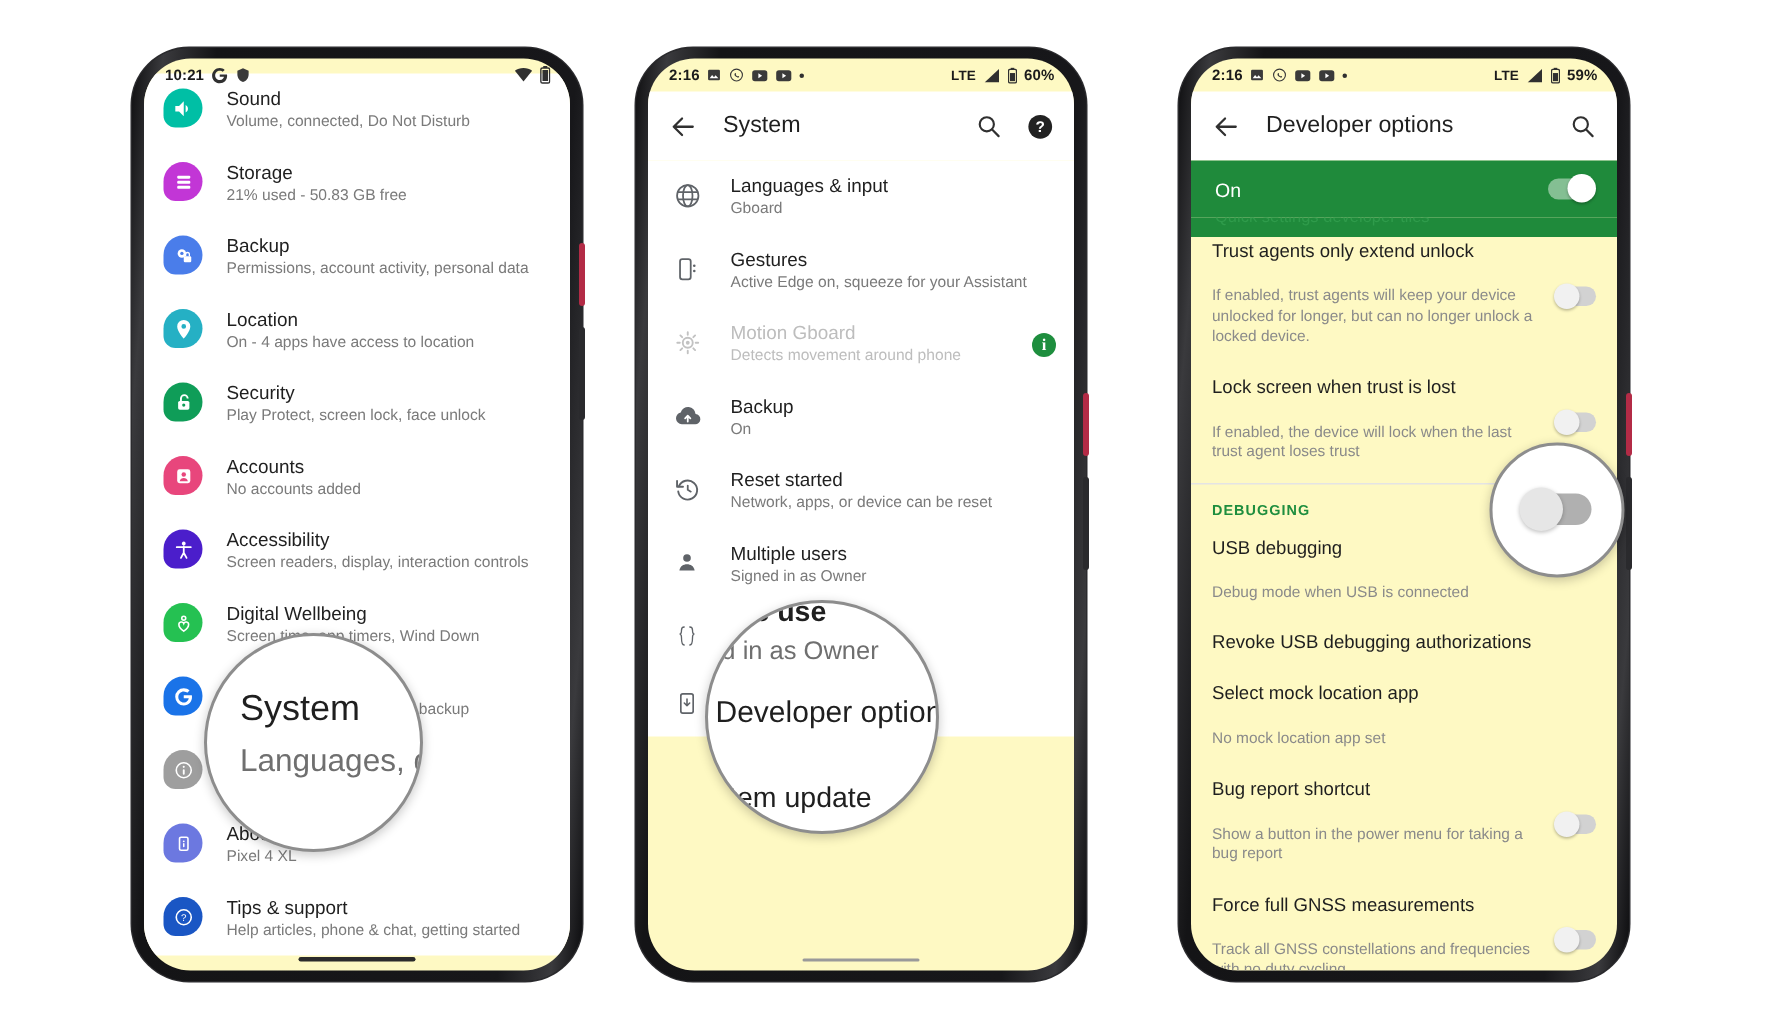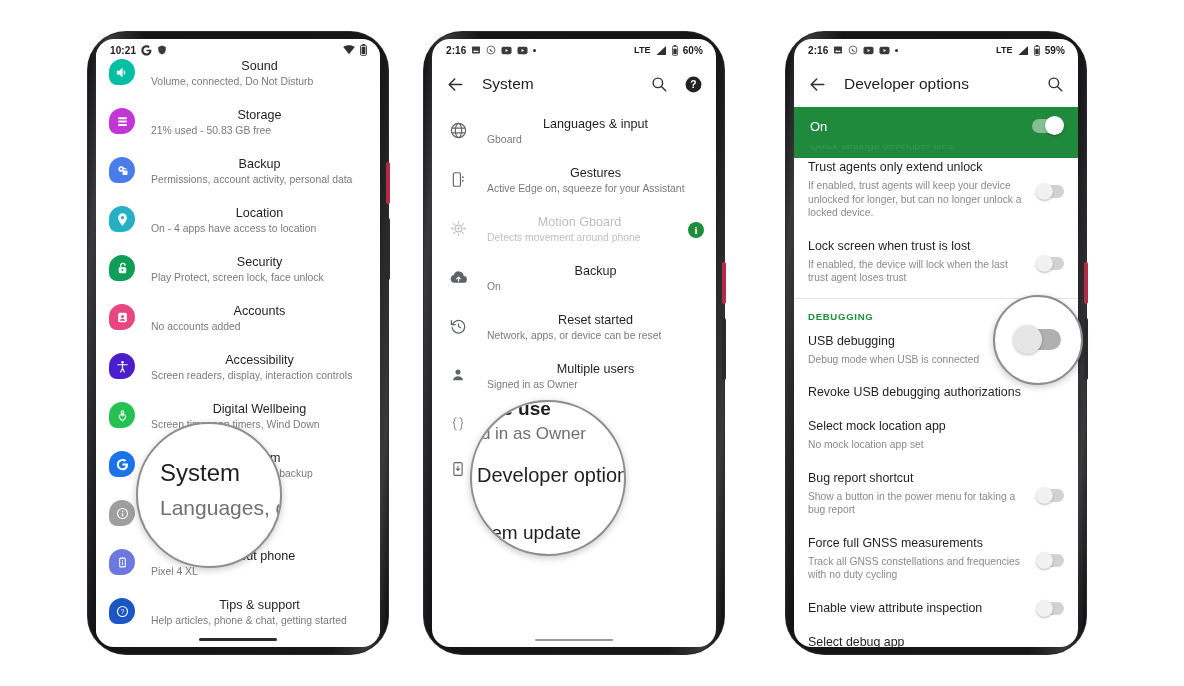--- a/index.html
+++ b/index.html
@@ -25,22 +25,22 @@
     padding: 7px 8px;
     box-sizing: border-box;
   }
   .phone .bezel {
     position: absolute; inset: 0;
     border-radius: 38px;
     background: linear-gradient(95deg,#0d0d0f 0%, #3a3a3d 6%, #141416 16%, #17171a 84%, #3a3a3d 94%, #0a0a0c 100%);
   }
   .screen {
     position: relative;
-    background: #ffffff;
-    border-radius: 18px;
+    background: #fef9c3;
+    border-radius: 31px;
     overflow: hidden;
     height: 100%;
     z-index: 2;
   }
   .side-btn {
     position: absolute;
     right: -2px;
     width: 4px;
     border-radius: 2px;
     z-index: 3;
@@ -89,42 +89,42 @@
     gap: 16px;
     position: relative;
   }
   .row .ico {
     width: 26px; height: 26px;
     flex: none;
     display: flex; align-items: center; justify-content: center;
     margin-top: 1px;
   }
   .row .txt { flex: 1; min-width: 0; padding-top: 1px;}
-  .row .t1 { font-size: 12.6px; color: #1f1f1f; line-height: 15px; text-align: center; }
+  .row .t1 { font-size: 12.6px; color: #1f1f1f; line-height: 15px; }
   .row .t2 { font-size: 10.4px; color: #7a7a7a; line-height: 14px; margin-top: 1px;}
   .row.dim .t1, .row.dim .t2 { color: #bdbdbd; }
 
   .badge-i {
     width: 16px; height: 16px; border-radius: 50%;
     background: #1e8e3e; color: #fff;
     font-size: 11px; font-weight: bold;
     display:flex; align-items:center; justify-content:center;
     align-self: center; flex: none;
     font-family: "Liberation Serif", serif;
   }
 
   
   .drow {
     display: flex; align-items: flex-start;
     padding: 9px 14px 9px 14px;
     gap: 8px;
   }
   .drow .dtxt { flex: 1; }
   .drow .dt1 { font-size: 12.4px; color:#1f1f1f; line-height: 16px;}
-  .drow .dt2 { font-size: 10.3px; color: #8a8a8a; line-height: 13.5px; margin-top: 4px;}
+  .drow .dt2 { font-size: 10.3px; color: #8a8a8a; line-height: 13.5px; margin-top: 16px;}
   .sectionhdr {
     font-size: 9.6px; color:#1e8e3e; font-weight: bold;
     letter-spacing: .7px; padding: 12px 14px 2px 14px;
   }
   .divider { height: 1px; background: #e4e4e4; margin: 4px 0 0 0;}
 
   .toggle {
     width: 27px; height: 13px; border-radius: 7px;
     background: #d2d2d2; position: relative;
     flex: none; align-self: center; margin-top: 4px;

